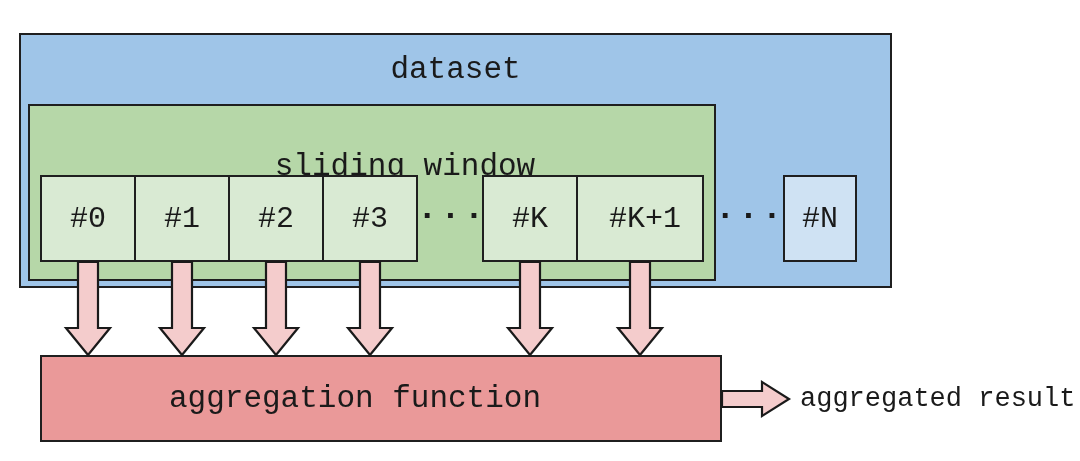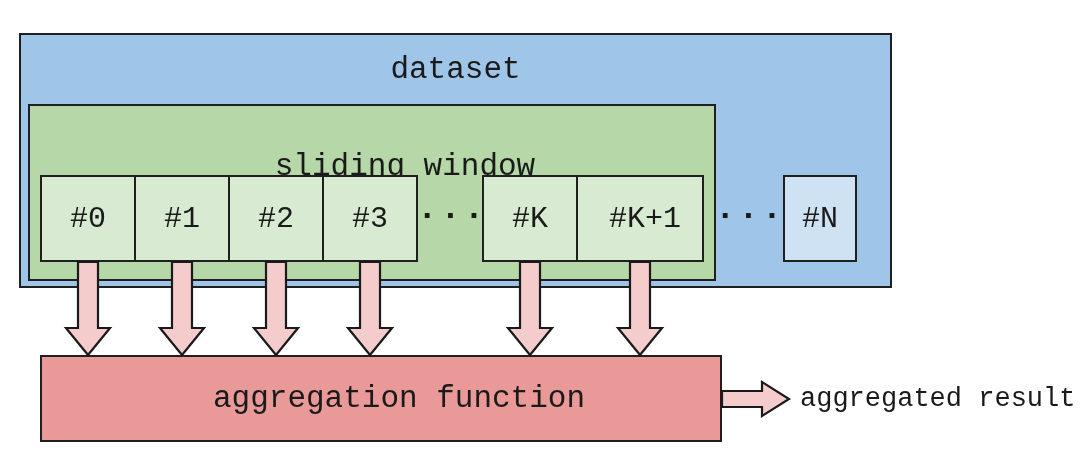--- a/index.html
+++ b/index.html
@@ -19,21 +19,21 @@
   .agg-box       { left: 40px;  top: 355px; width: 682px; height: 87px;  background: #EA9999; }
 
   .band-label {
     position: absolute;
     display: flex; align-items: center; justify-content: center;
     font-size: 31px;
     white-space: nowrap;
   }
   .dataset-label { left: 19px; top: 35px;  width: 873px; height: 69px; }
   .window-label  { left: 28px; top: 106px; width: 754px; height: 69px; margin-top: 26px; }
-  .agg-label     { left: 40px; top: 355px; width: 630px; height: 87px; font-size: 31px; padding-left: 44px; }
+  .agg-label     { left: 40px; top: 355px; width: 630px; height: 87px; font-size: 31px; }
 
   .cell {
     position: absolute;
     top: 175px; height: 87px;
     box-sizing: border-box;
     border: 2px solid #1f1f1f;
     background: #D9EAD3;
     display: flex; align-items: center; justify-content: center;
     font-size: 30px;
     white-space: nowrap;

